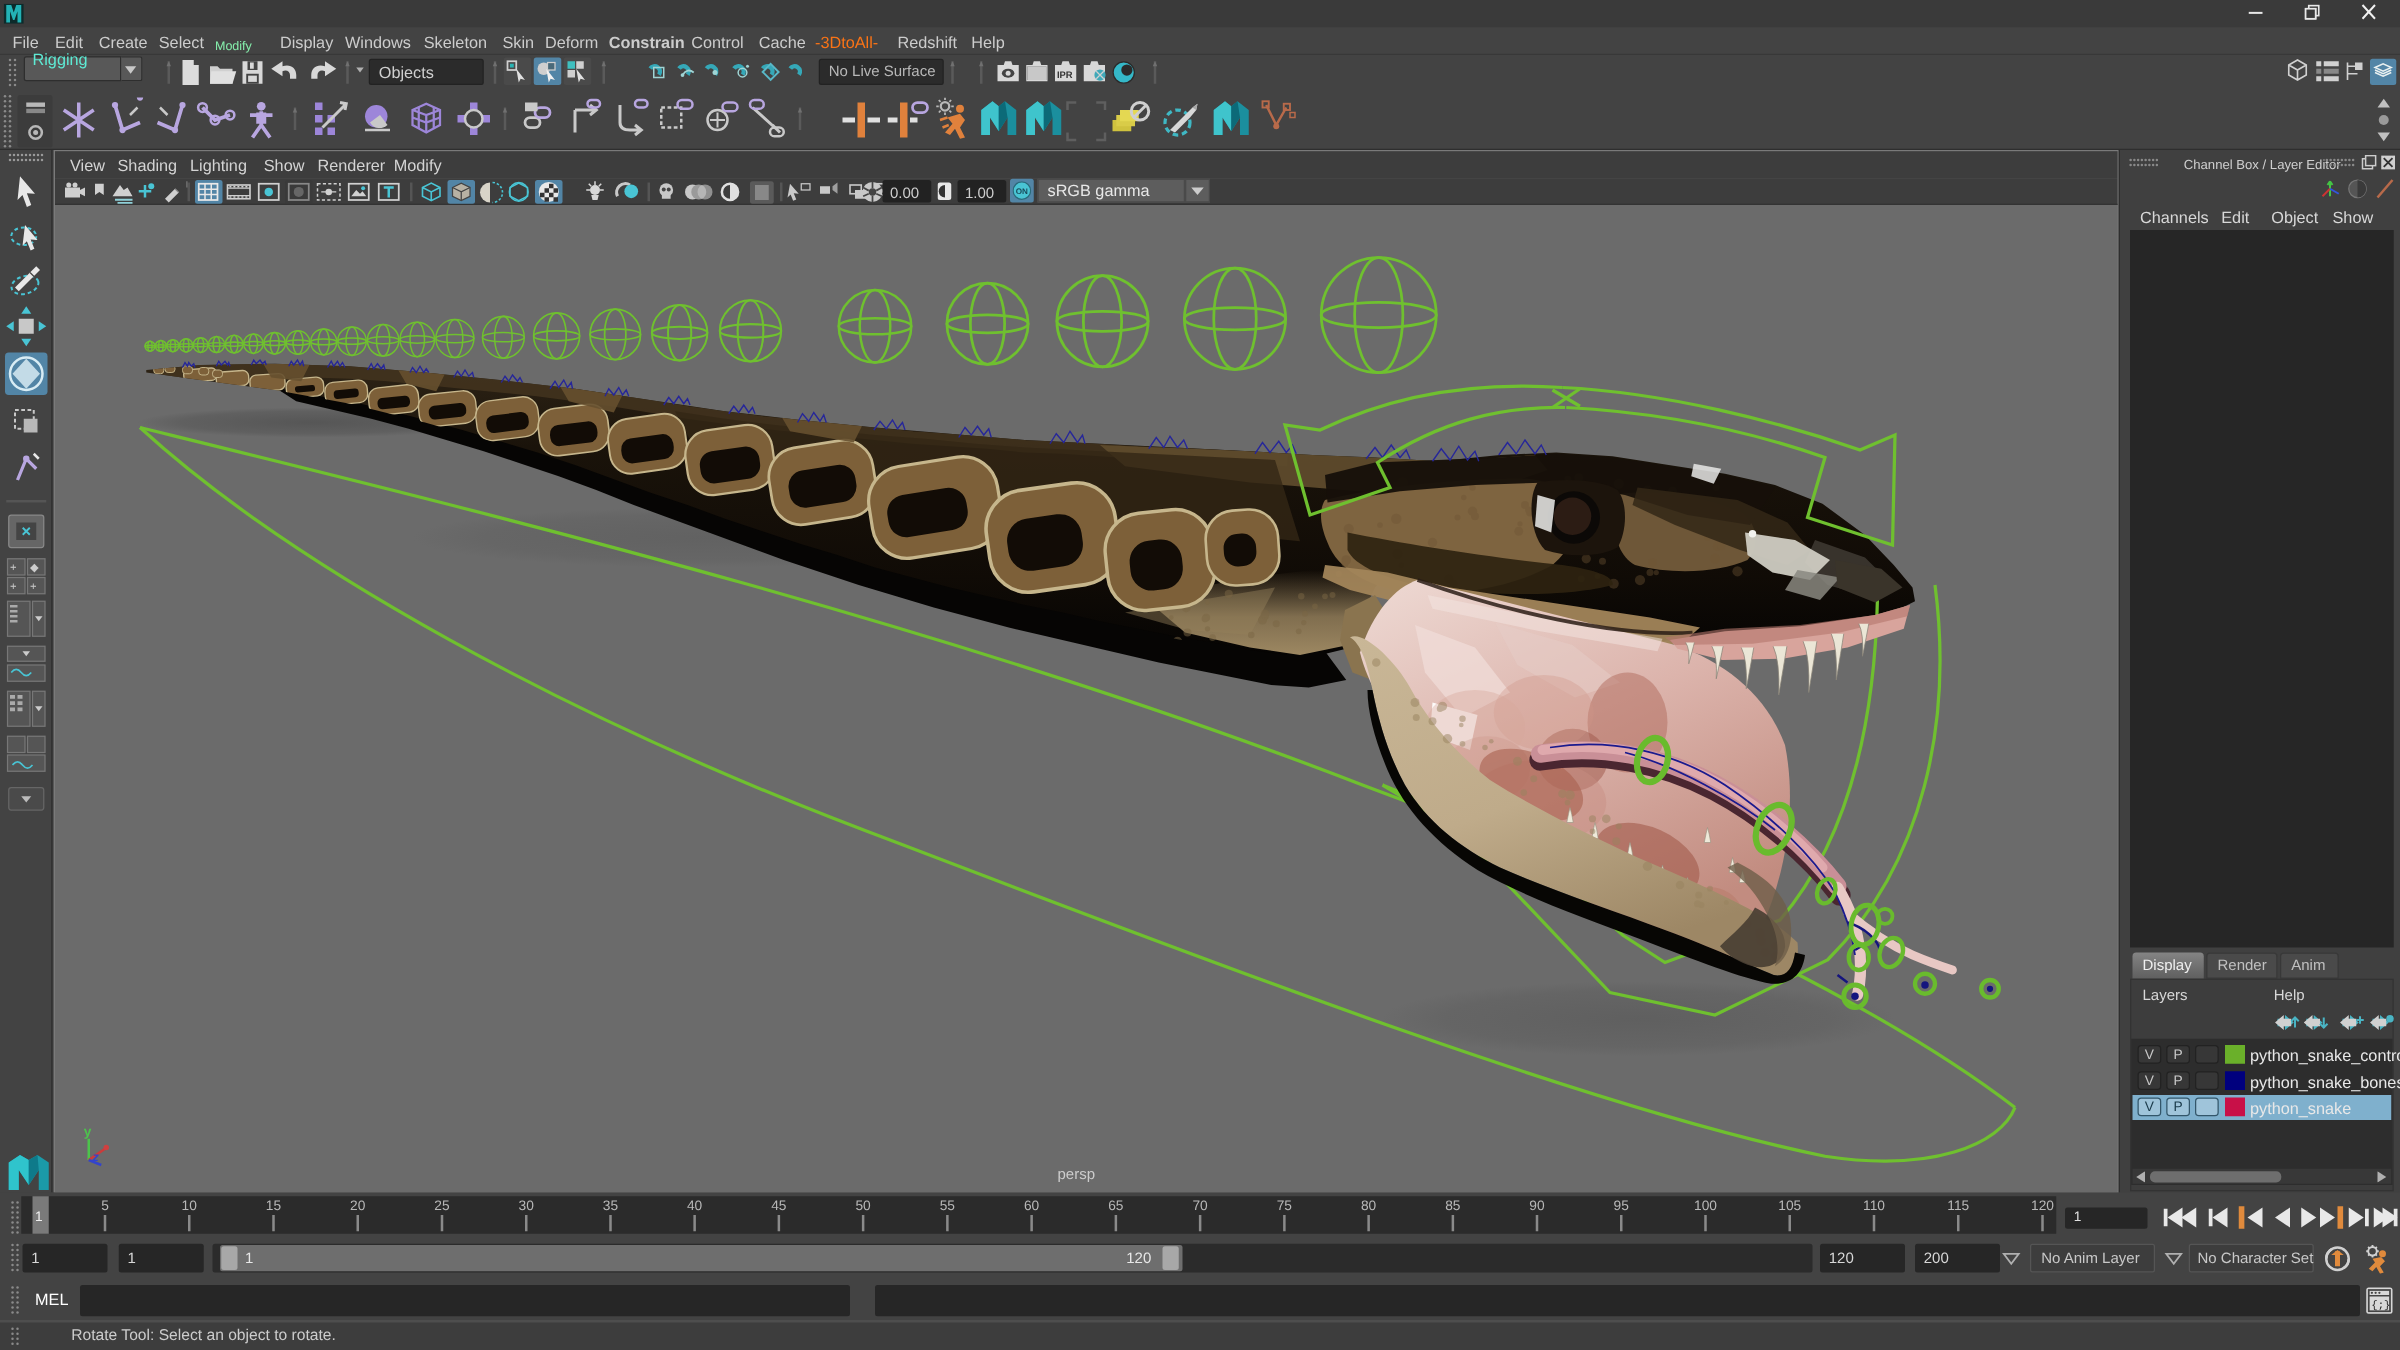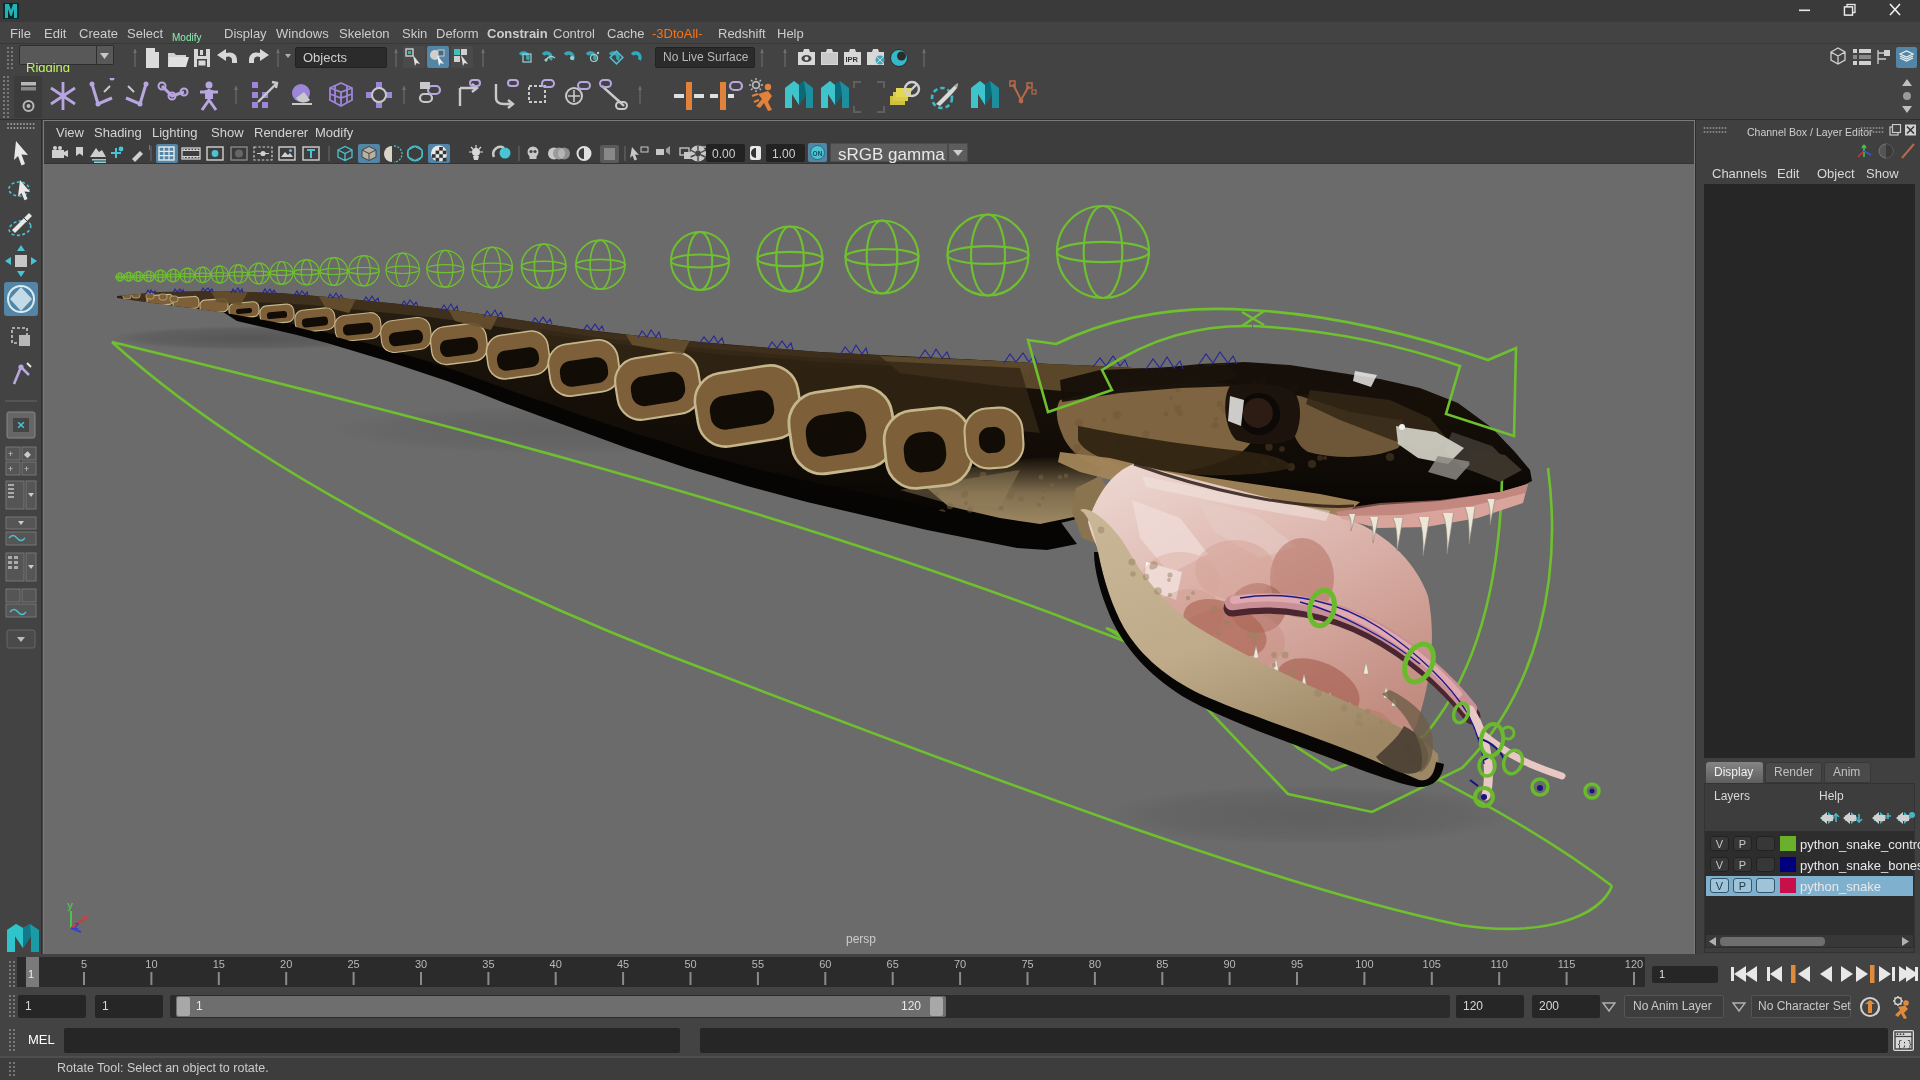--- a/index.html
+++ b/index.html
@@ -50,21 +50,21 @@
         <circle cx="6" cy="11" r="1"></circle>
         <circle cx="2" cy="15" r="1"></circle>
         <circle cx="6" cy="15" r="1"></circle>
         <circle cx="2" cy="19" r="1"></circle>
         <circle cx="6" cy="19" r="1"></circle>
         <circle cx="2" cy="23" r="1"></circle>
         <circle cx="6" cy="23" r="1"></circle>
       </g>
     </svg>
 <div class="abs" style="left:19px;top:45px;width:78px;height:20px;background:#585858;border:1px solid #2e2e2e;border-radius:2px 0 0 2px;"></div>
-<div class="tx" style="left:26px;top:60px;font-size:13px;color:#bef264;font-weight:normal;">Rigging</div>
+<div class="tx" style="left:26px;top:40px;font-size:13px;color:#5eead4;font-weight:normal;">Rigging</div>
 <div class="abs" style="left:97px;top:45px;width:17px;height:20px;background:#585858;border:1px solid #2e2e2e;border-left:none;border-radius:0 2px 2px 0;"><svg width="15" height="18">
         <path d="M3,7 L12,7 L7.5,13 Z" fill="#c8c8c8"></path>
       </svg></div>
 <svg class="abs" style="left:131px;top:47px" width="8" height="22" viewBox="0 0 8 22">
       <path d="M4,2 L4,20" stroke="#5a5a5a" stroke-width="2"></path>
       <path d="M2.2,6 L4,2 L5.8,6 Z" fill="#707070"></path>
     </svg>
 <svg class="abs" style="left:142px;top:45px" width="130" height="26" viewBox="0 0 130 26">
 <g fill="#d8d8d8">
 <path d="M4,3 L13,3 L17,7 L17,23 L4,23 Z M13,3 L13,7 L17,7" fill="#dcdcdc"></path>
@@ -659,21 +659,21 @@
       <path d="M6,4 a5,5 0 0,0 0,10 Z" fill="#333"></path>
     </svg>
 <div class="abs" style="left:766px;top:144px;width:39px;height:18px;background:#222;border-radius:2px;"></div>
 <div class="tx" style="left:772px;top:147px;font-size:12px;color:#cfcfcf;font-weight:normal;">1.00</div>
 <div class="abs" style="left:808px;top:143px;width:19px;height:19px;background:#5285a6;border-radius:2px;"></div>
 <svg class="abs" style="left:810px;top:145px" width="15" height="15" viewBox="0 0 15 15">
       <circle cx="7.5" cy="7.5" r="7" fill="#49c4d4" stroke="#2a6a7a"></circle>
       <text x="2.6" y="10.5" font-size="6.5" font-weight="bold" fill="#1a4a5a" font-family="Liberation Sans">ON</text>
     </svg>
 <div class="abs" style="left:830px;top:143px;width:118px;height:19px;background:#5d5d5d;border:1px solid #4a4a4a;"></div>
-<div class="tx" style="left:838px;top:145px;font-size:17px;color:#e8e8e8;font-weight:normal;">sRGB gamma</div>
+<div class="tx" style="left:838px;top:145px;font-size:13px;color:#e8e8e8;font-weight:normal;">sRGB gamma</div>
 <div class="abs" style="left:948px;top:143px;width:20px;height:19px;background:#5d5d5d;border:1px solid #4a4a4a;"><svg width="18" height="17">
         <path d="M4,6 L14,6 L9,12 Z" fill="#ccc"></path>
       </svg></div>
 <svg class="abs" style="left:44px;top:164px" width="1650" height="790" viewBox="44 164 1650 790">
 <rect x="44" y="164" width="1650" height="790" fill="#6b6b6b"></rect>
 <defs>
 <linearGradient id="bodyg" x1="0" y1="0" x2="0" y2="1">
 <stop offset="0" stop-color="#2e2416"></stop>
           <stop offset="0.28" stop-color="#1a130a"></stop>
           <stop offset="0.72" stop-color="#100b06"></stop>

